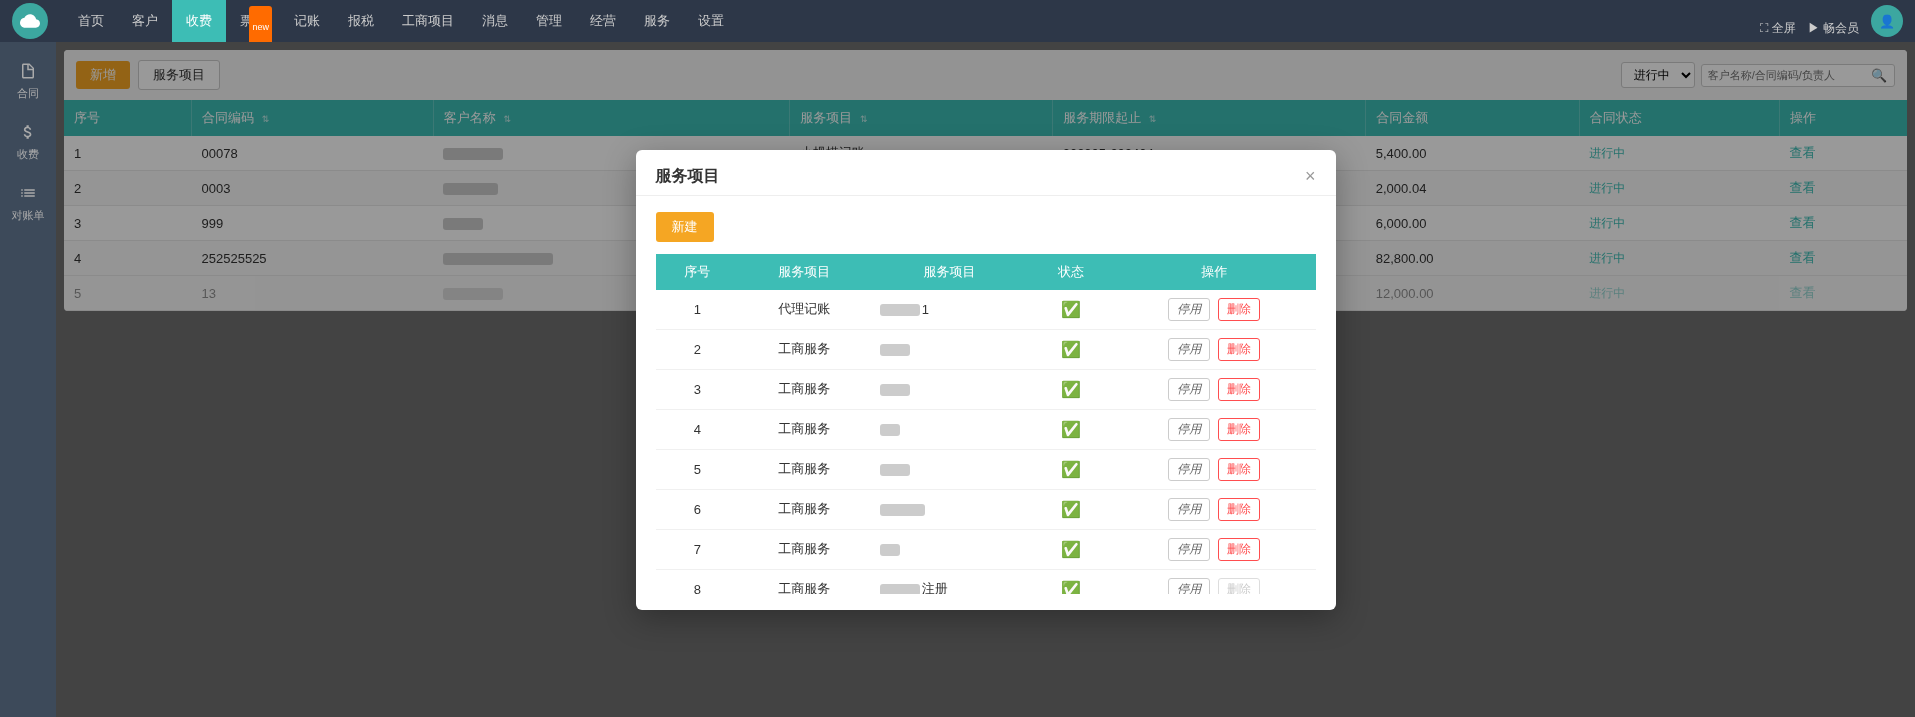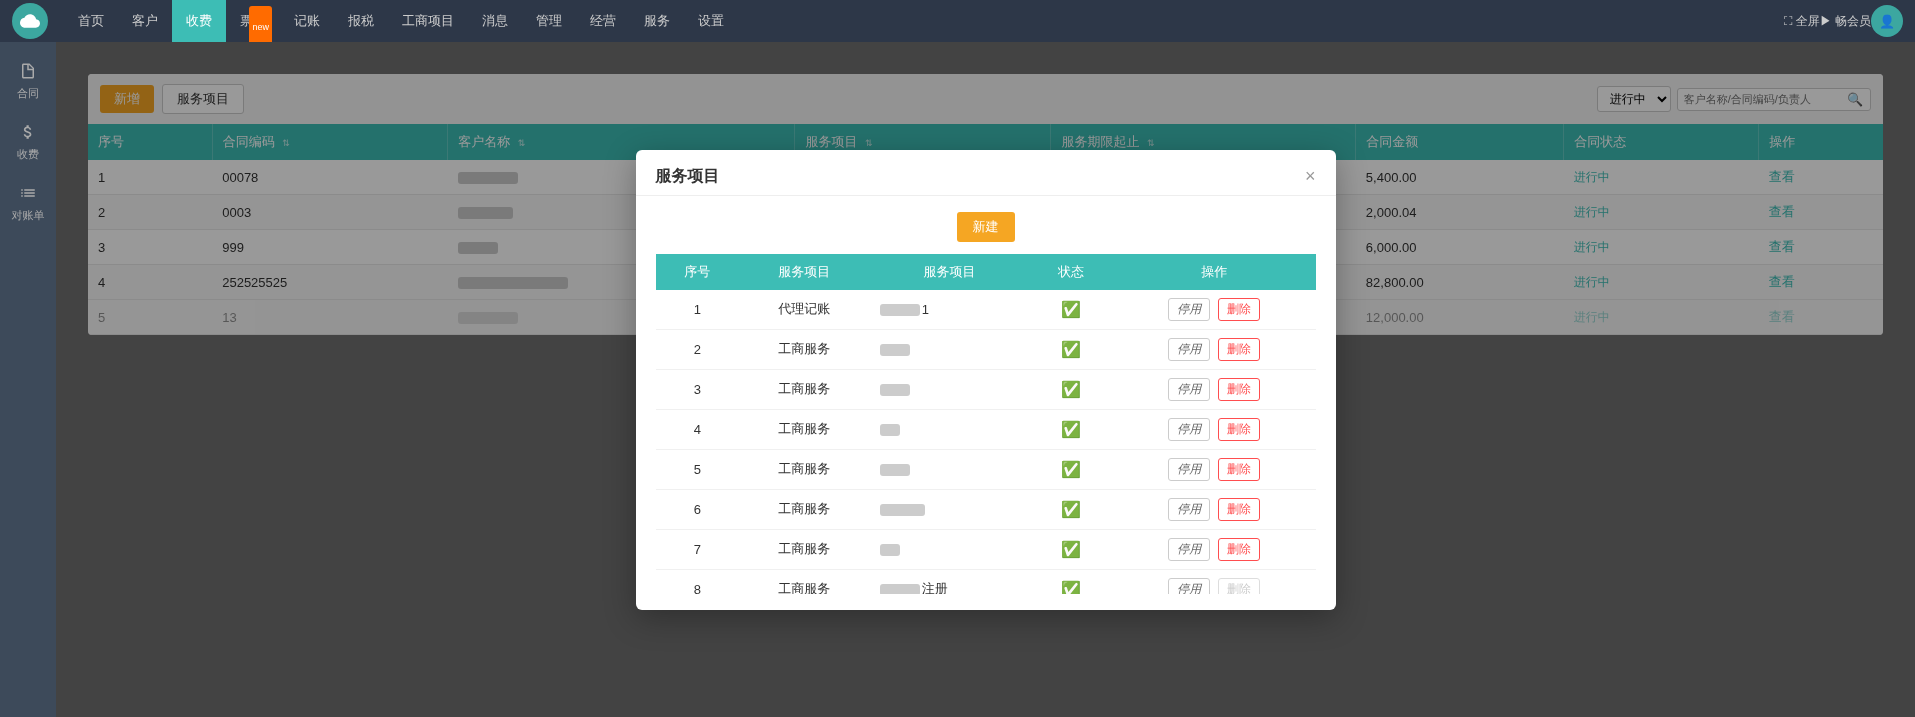--- a/index.html
+++ b/index.html
@@ -21,21 +21,21 @@
       padding: 0 14px; height: 42px; line-height: 42px;
       cursor: pointer; color: #ccc; font-size: 13px; position: relative;
     }
     .top-nav .nav-item.active { background: #3dbdb5; color: white; }
     .top-nav .nav-item .badge-new {
       position: absolute; top: 6px; right: 8px;
       background: #ff6b00; color: white; font-size: 9px;
       padding: 0 3px; border-radius: 3px;
     }
     .top-nav .right-actions {
-      margin-left: auto; display: flex; align-items: center; color: #ccc;
+      margin-left: auto; display: flex; align-items: flex-end; gap: 12px; color: #ccc;
     }
     .top-nav .right-actions span { cursor: pointer; font-size: 12px; }
     .avatar-circle {
       width: 32px; height: 32px; border-radius: 50%; background: #3ca7a0;
       display: flex; align-items: center; justify-content: center; color: white; cursor: pointer;
     }
 
     
     .layout { display: flex; height: calc(100vh - 42px); }
 
@@ -48,21 +48,21 @@
       display: flex; flex-direction: column; align-items: center;
       padding: 8px 4px; cursor: pointer; color: #aaa; width: 100%;
       font-size: 11px; gap: 4px;
     }
     .sidebar-item .icon-wrap {
       width: 22px; height: 22px; display: flex; align-items: center; justify-content: center;
     }
 
     
     .main-content {
-      flex: 1; background: #707070; padding: 32px; overflow-y: auto; position: relative;
+      flex: 1; background: #707070; padding: 8px; overflow-y: auto; position: relative;
     }
 
     
     .table-container {
       background: #f0f0f0; border-radius: 4px; overflow: hidden;
     }
     .table-toolbar {
       display: flex; align-items: center; padding: 10px 12px; gap: 8px; background: #f5f5f5;
     }
     .btn-new-orange {
@@ -124,21 +124,21 @@
     }
     .modal-header {
       display: flex; align-items: center; justify-content: space-between;
       padding: 16px 20px 8px 20px; border-bottom: 1px solid #eee;
     }
     .modal-title { font-size: 16px; font-weight: bold; color: #333; }
     .modal-close {
       cursor: pointer; color: #999; font-size: 18px; line-height: 1;
     }
     .modal-body { padding: 16px 20px; flex: 1; overflow-y: auto; }
-    .modal-toolbar { display: flex; justify-content: center; margin-bottom: 12px; }
+    .modal-toolbar { display: flex; justify-content: flex-start; margin-bottom: 12px; }
     .btn-new-modal {
       background: #f5a623; color: white; border: none; padding: 6px 16px;
       border-radius: 3px; cursor: pointer; font-size: 13px;
     }
 
     
     .modal-table { width: 100%; border-collapse: collapse; }
     .modal-table thead tr { background: #3dbdb5; color: white; }
     .modal-table thead th {
       padding: 9px 10px; text-align: center; font-weight: normal; font-size: 13px;

